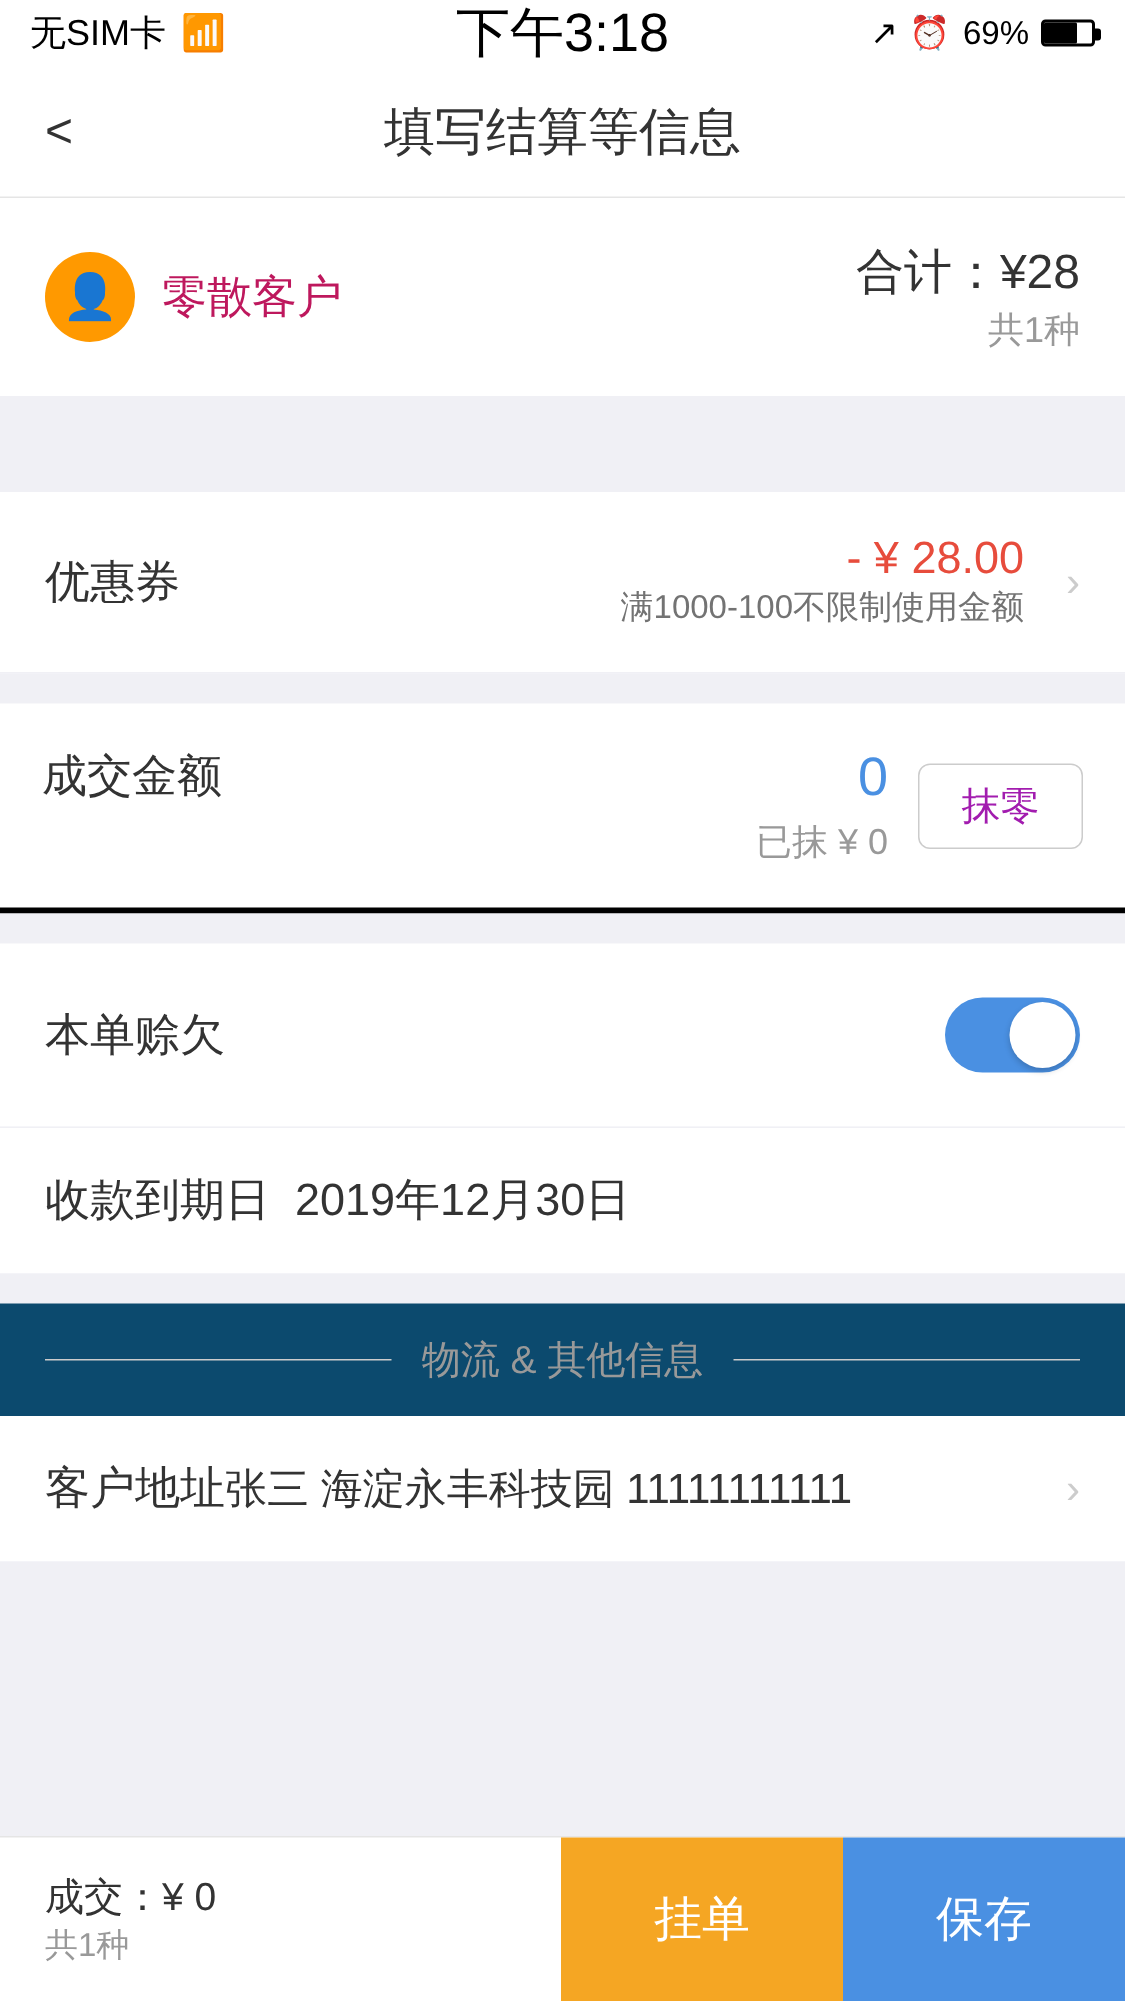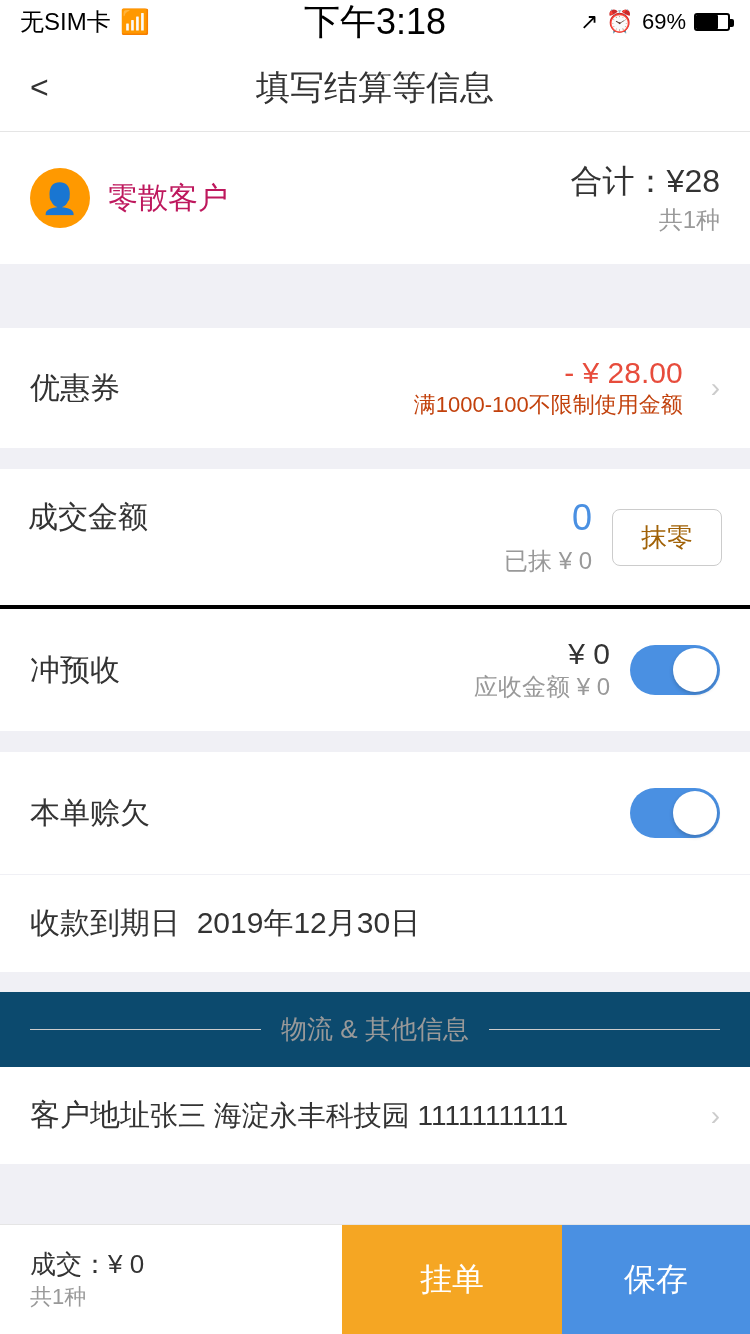--- a/index.html
+++ b/index.html
@@ -151,21 +151,21 @@
       align-items: center;
       gap: 28px;
     }
     .coupon-amount {
       font-size: 30px;
       color: #e74c3c;
       font-weight: 500;
     }
     .coupon-desc {
       font-size: 22px;
-      color: #c2410c;
+      color: #737373;
     }
 
     
     .transaction-row {
       padding: 28px 28px;
       display: flex;
       align-items: flex-start;
       justify-content: space-between;
       border-bottom: 4px solid #000000;
     }
@@ -177,21 +177,21 @@
     .transaction-value {
       font-size: 36px;
       color: #4a90e2;
       font-weight: 500;
     }
     .round-btn {
       border: 1px solid #ccc;
       border-radius: 8px;
       padding: 10px 28px;
       font-size: 26px;
-      color: #a16207;
+      color: #a21caf;
       background: #fff;
       cursor: pointer;
     }
     .transaction-sub {
       font-size: 24px;
       color: #999;
       margin-top: 6px;
     }
 
     
@@ -326,21 +326,21 @@
     }
     .bottom-count {
       font-size: 22px;
       color: #999;
     }
     .bottom-buttons {
       display: flex;
       height: 100%;
     }
     .btn-hold {
-      width: 220px;
+      width: 188px;
       background: #f5a623;
       color: #fff;
       font-size: 32px;
       display: flex; align-items: center; justify-content: center;
       cursor: pointer;
       border: none;
     }
     .btn-save {
       width: 188px;
       background: #4a90e2;
@@ -414,32 +414,20 @@
       <span class="row-label">成交金额</span>
       <div class="transaction-right">
         <div class="row-value-col">
           <div class="transaction-value">0</div>
           <div class="transaction-sub">已抹  ¥ 0</div>
         </div>
         <button class="round-btn">抹零</button>
       </div>
     </div>
 
-    <div class="prepayment-row">
-      <span class="row-label">冲预收</span>
-      <div class="prepayment-right">
-        <div class="prepayment-values">
-          <div class="prepayment-amount">¥ 0</div>
-          <div class="prepayment-sub">应收金额 ¥ 0</div>
-        </div>
-        <div class="toggle">
-          <div class="toggle-knob"></div>
-        </div>
-      </div>
-    </div>
   </div>
 
   <div class="section-divider"></div>
 
   <div class="credit-row white-section">
     <span class="credit-label">本单赊欠</span>
     <div class="toggle">
       <div class="toggle-knob"></div>
     </div>
   </div>

